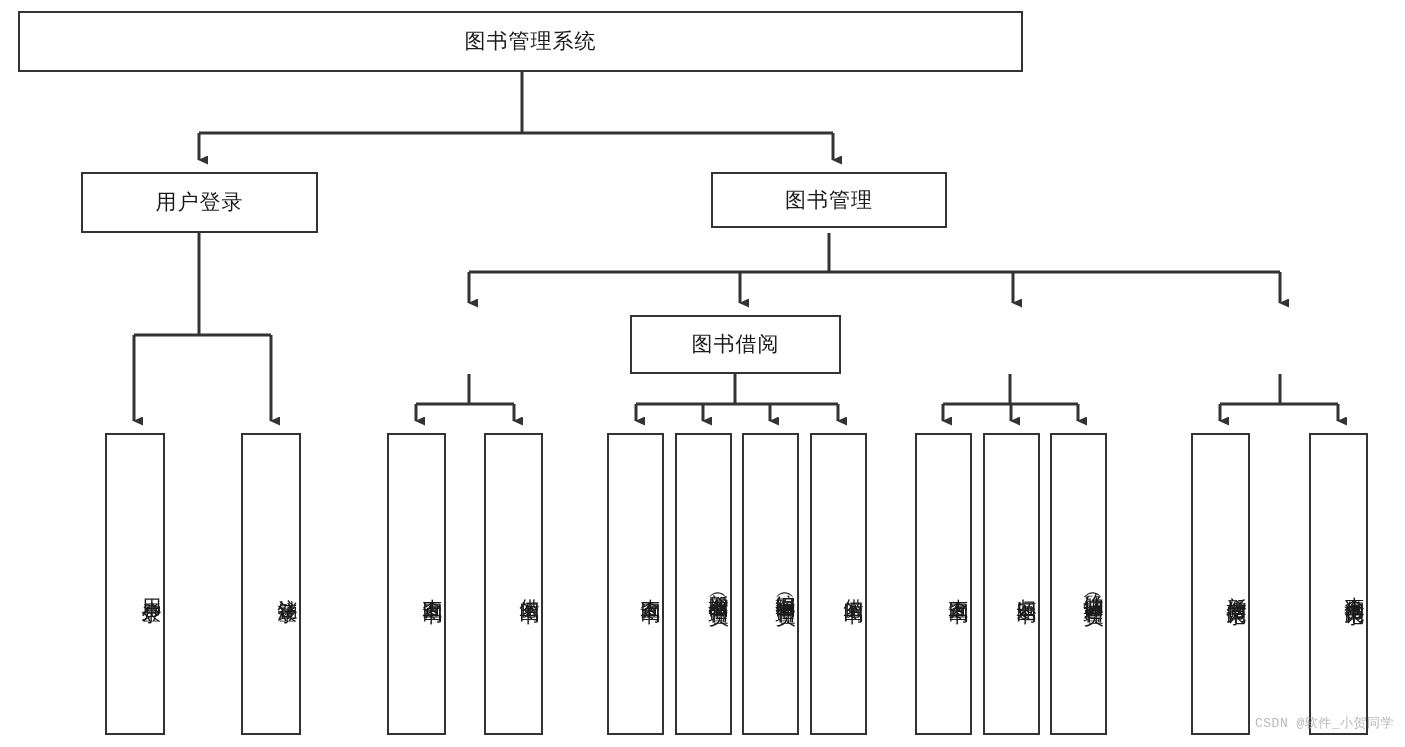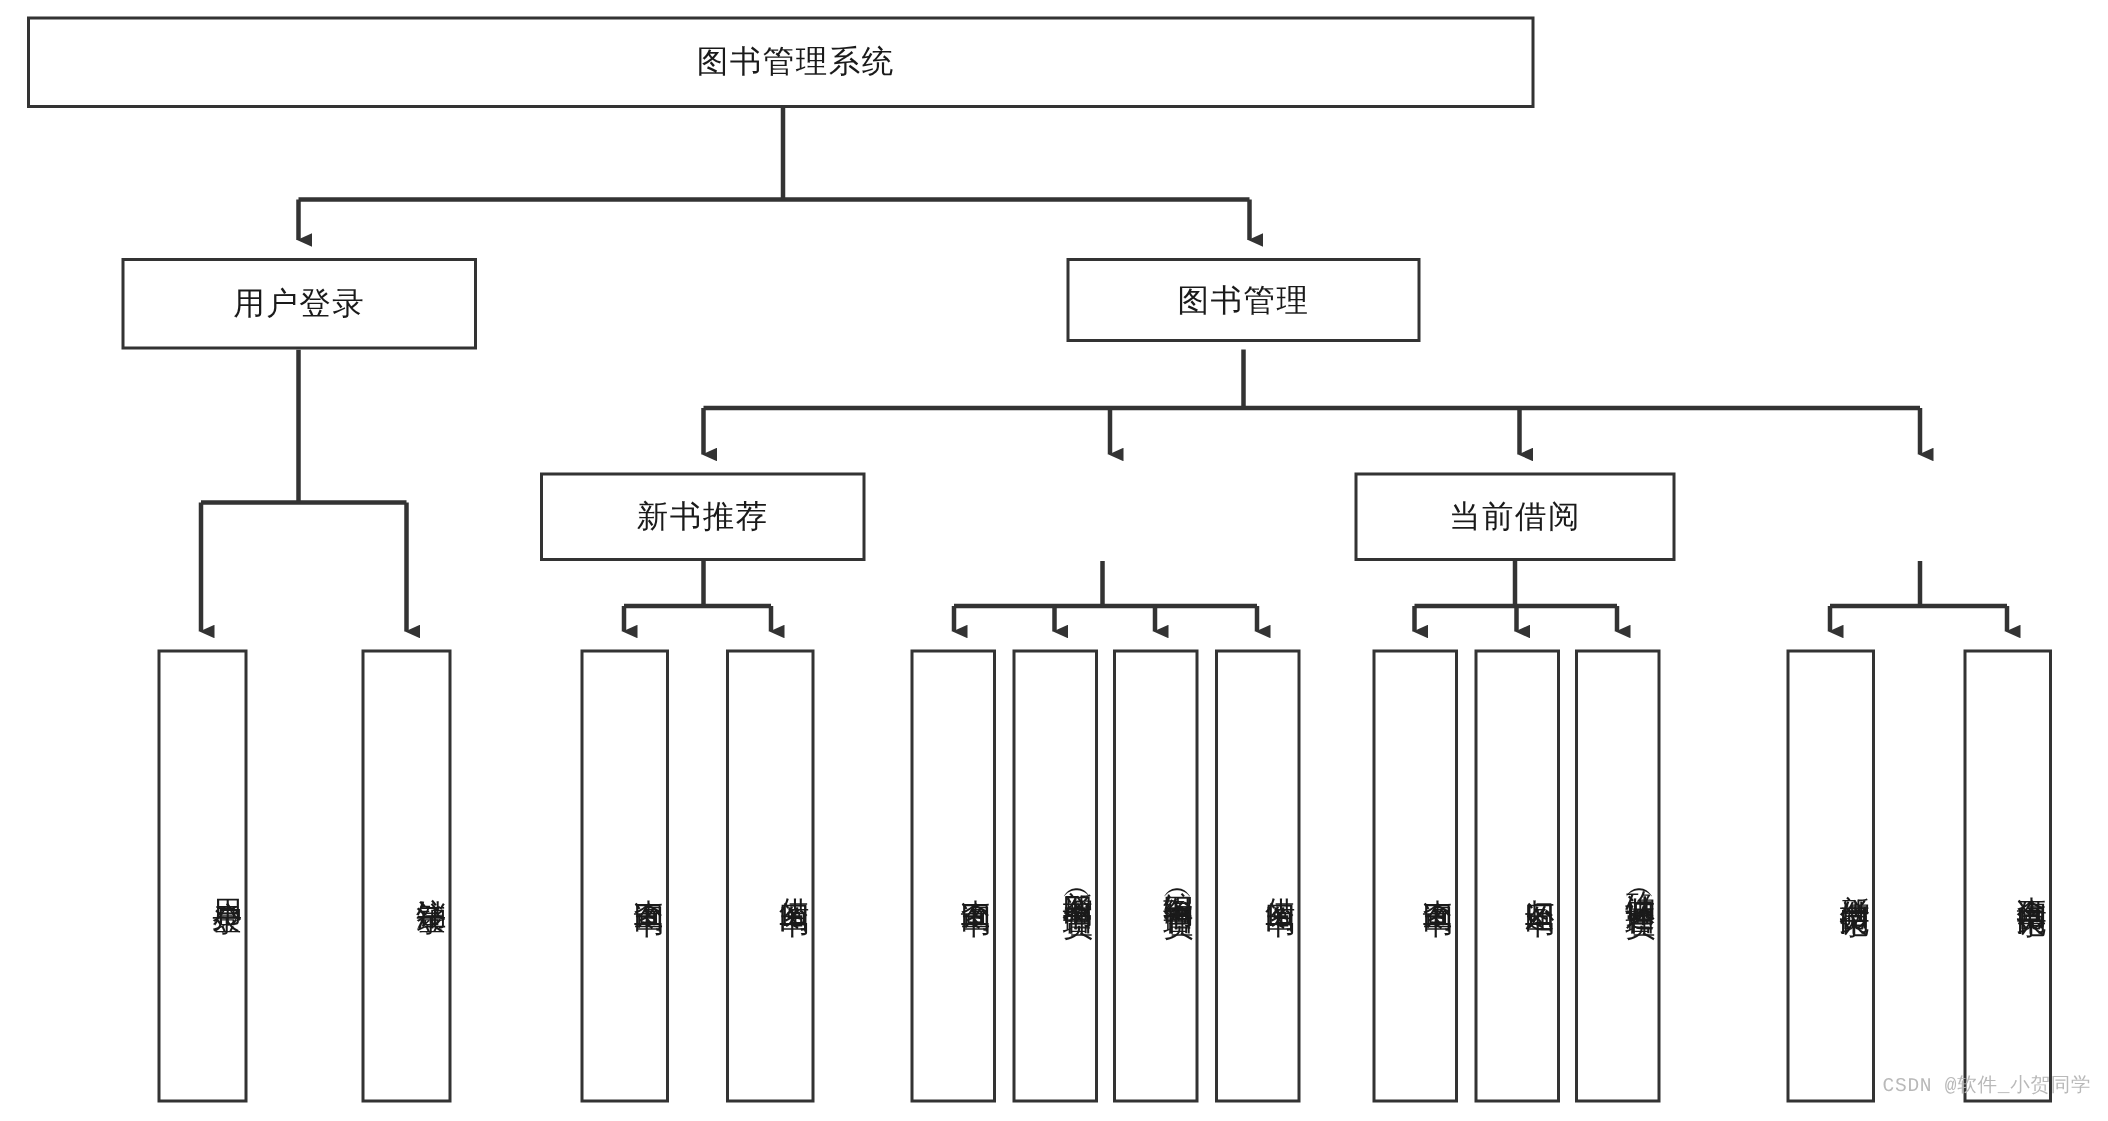--- a/index.html
+++ b/index.html
@@ -135,25 +135,22 @@
     <span>图书管理系统</span>
   </div>
 
   <div class="node horiz" style="left:81px; top:172px; width:237px; height:61px;">
     <span>用户登录</span>
   </div>
   <div class="node horiz" style="left:711px; top:172px; width:236px; height:56px;">
     <span>图书管理</span>
   </div>
 
-  <div class="node horiz" style="left:360px; top:315px; width:217px; height:59px;">
-    <span>新书推荐</span>
-  </div>
-  <div class="node horiz" style="left:903px; top:315px; width:214px; height:59px;">
-    <span>当前借阅</span>
+  <div class="node horiz" style="left:630px; top:315px; width:211px; height:59px;">
+    <span>图书借阅</span>
   </div>
 
   <div class="node leaf" style="left:105px; top:433px; width:60px; height:302px;">
     <span class="leaf-text">用户登录</span>
   </div>
   <div class="node leaf" style="left:241px; top:433px; width:60px; height:302px;">
     <span class="leaf-text">注销登录</span>
   </div>
 
   <div class="node leaf" style="left:387px; top:433px; width:59px; height:302px;">

